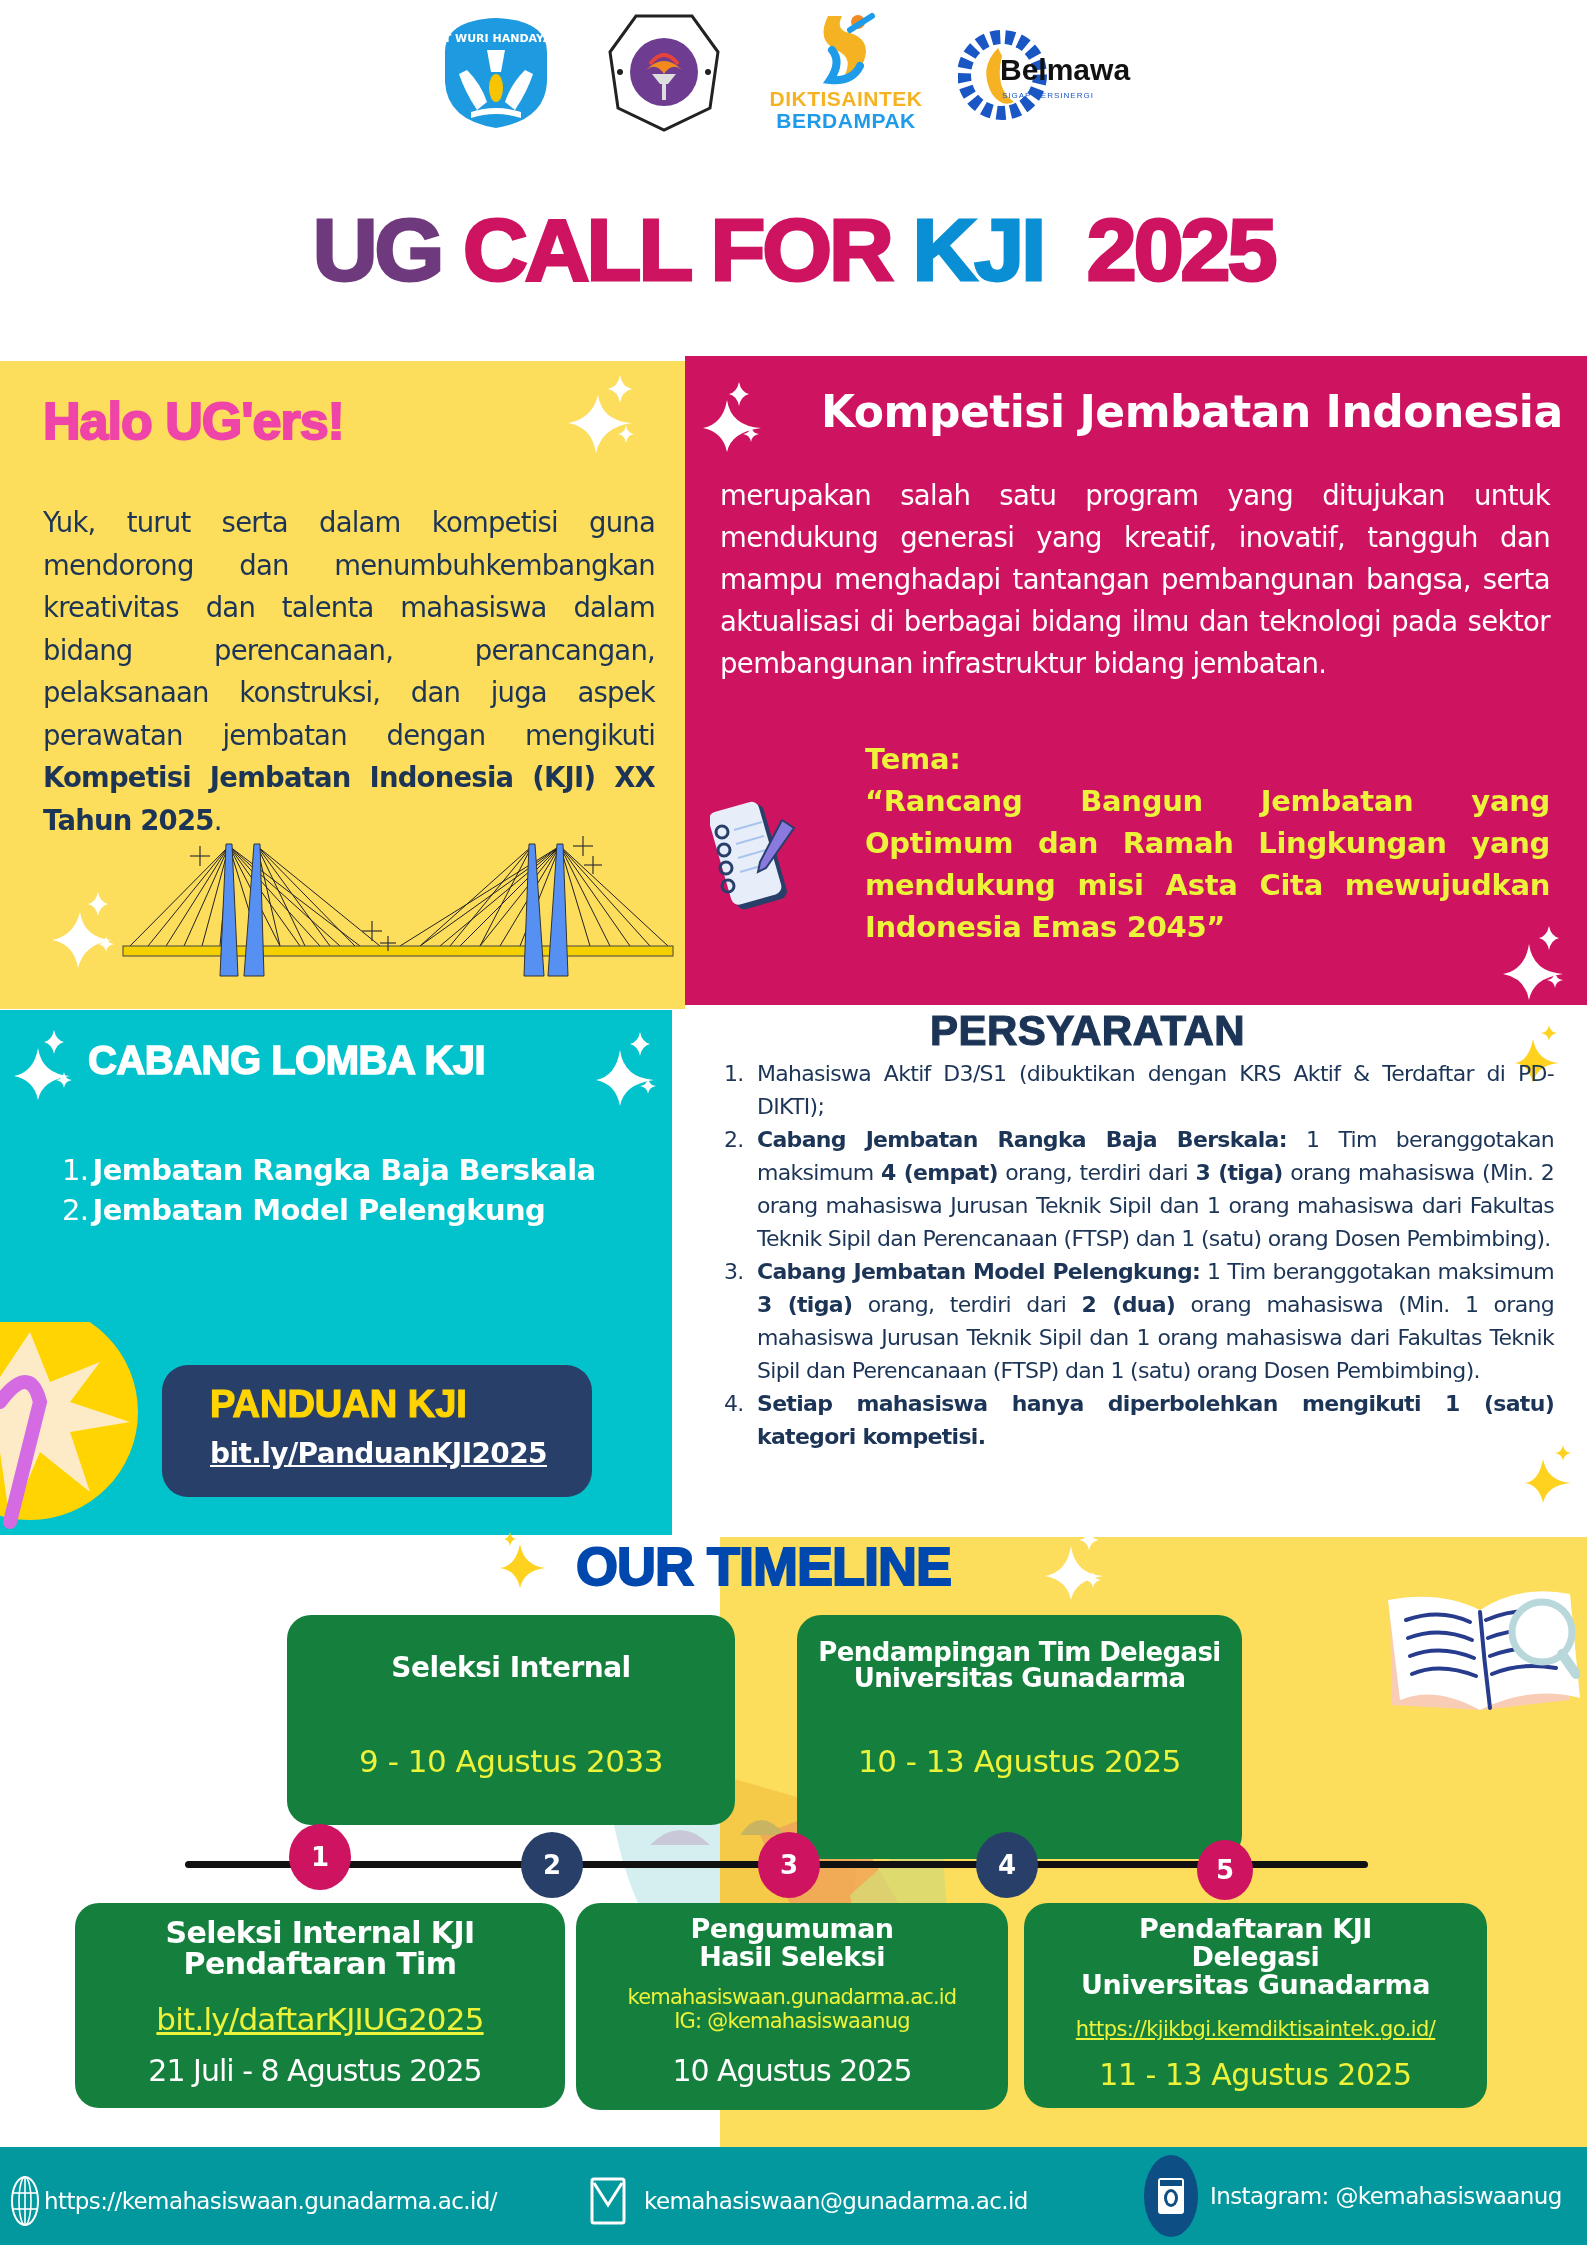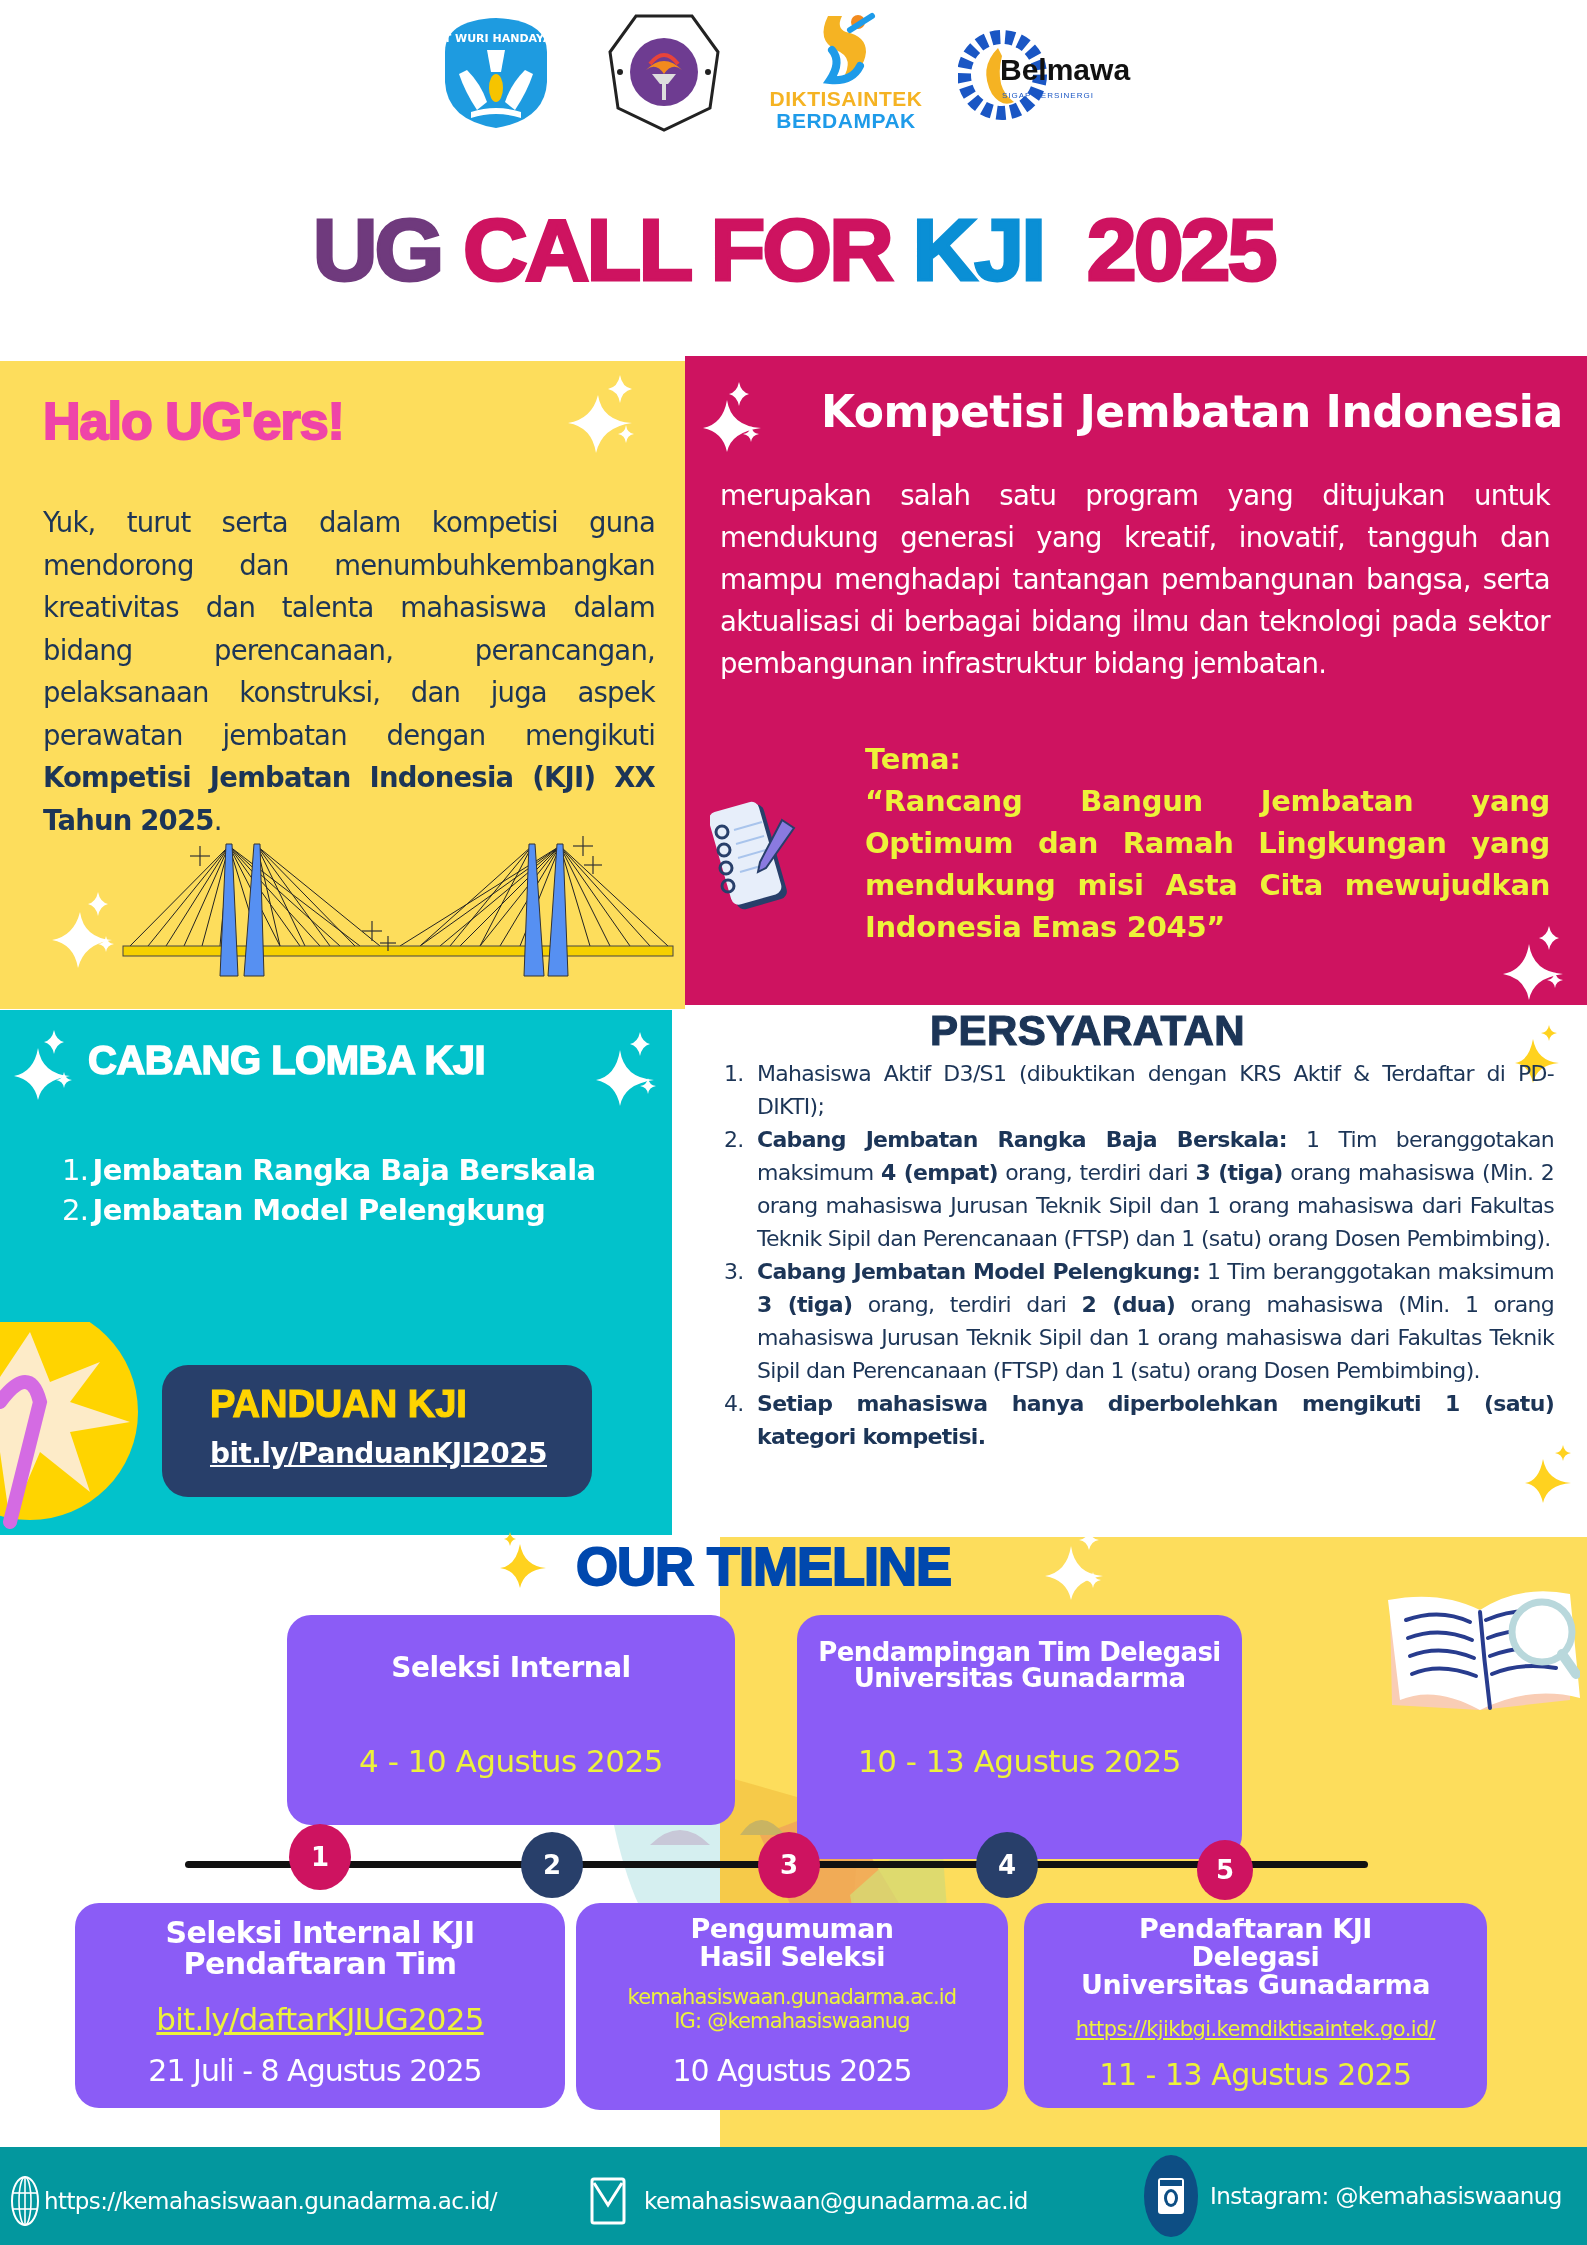--- a/index.html
+++ b/index.html
@@ -61,21 +61,21 @@
     color: #1C3557; letter-spacing: 0.5px; -webkit-text-stroke: 1.2px #1C3557; }
   .persy-list { position: absolute; left: 37px; top: 52px; width: 832px; list-style: none; }
   .persy-list li { position: relative; padding-left: 35px; font-size: 22px; line-height: 33px; color: #1C3557; text-align: justify; letter-spacing: -0.7px; }
   .persy-list li .n { position: absolute; left: 2px; top: 0; }
   .persy-list li b { font-weight: 700; }
 
   
   .timeline-bg-yellow { left: 720px; top: 1537px; width: 867px; height: 610px; background: #FDDD5C; }
   .timeline-title { position: absolute; left: 576px; top: 1535px; font-family: "Liberation Sans", sans-serif; font-weight: 900; font-size: 54px;
     color: #0048AE; letter-spacing: -1px; -webkit-text-stroke: 2px #0048AE; }
-  .card { position: absolute; background: #8b5cf6; border-radius: 24px; color: #fff; text-align: center; }
+  .card { position: absolute; background: #15803d; border-radius: 24px; color: #fff; text-align: center; }
   .card-title { font-weight: 700; color: #ffffff; }
   .card-date { color: #EDF23A; }
   .card-sub { color: #EDF23A; }
   .card-link { color: #EDF23A; text-decoration: underline; }
   .card-date-white { color: #ffffff; }
 
   .tl-line { left: 185px; top: 1861px; width: 1183px; height: 7px; background: #111; border-radius: 4px; }
   .tl-dot { position: absolute; width: 62px; height: 66px; border-radius: 50%; color: #fff; font-weight: 700; font-size: 26px;
     display: flex; align-items: center; justify-content: center; }
   .dot-pink { background: #CE1360; }
@@ -333,21 +333,21 @@
       <path d="M110 86 Q140 74 174 80"></path>
       <path d="M112 104 Q140 92 176 98"></path>
     <path d="M100 42 Q104 90 110 138"></path>
   </g>
   <circle cx="162" cy="62" r="30" fill="#fff" stroke="#B9D8DC" stroke-width="7"></circle>
   <path d="M182 84 L196 104" stroke="#B9D8DC" stroke-width="10" stroke-linecap="round"></path>
 </svg>
 
 <div class="card" style="left:287px;top:1615px;width:448px;height:210px;">
   <div class="card-title" style="position:absolute;left:0;right:0;top:36px;font-size:28px;letter-spacing:-0.5px;">Seleksi Internal</div>
-  <div class="card-date" style="position:absolute;left:0;right:0;top:128px;font-size:31px;letter-spacing:-0.5px;">4 - 10 Agustus 2025</div>
+  <div class="card-date" style="position:absolute;left:0;right:0;top:128px;font-size:31px;letter-spacing:-0.5px;">9 - 10 Agustus 2033</div>
 </div>
 <div class="card" style="left:797px;top:1615px;width:445px;height:244px;">
   <div class="card-title" style="position:absolute;left:0;right:0;top:24px;font-size:26px;line-height:26px;letter-spacing:-0.6px;">
     <div>Pendampingan Tim Delegasi</div>
     <div>Universitas Gunadarma</div>
   </div>
   <div class="card-date" style="position:absolute;left:0;right:0;top:128px;font-size:31px;letter-spacing:-0.5px;">10 - 13 Agustus 2025</div>
 </div>
 
 <div class="abs tl-line"></div>

